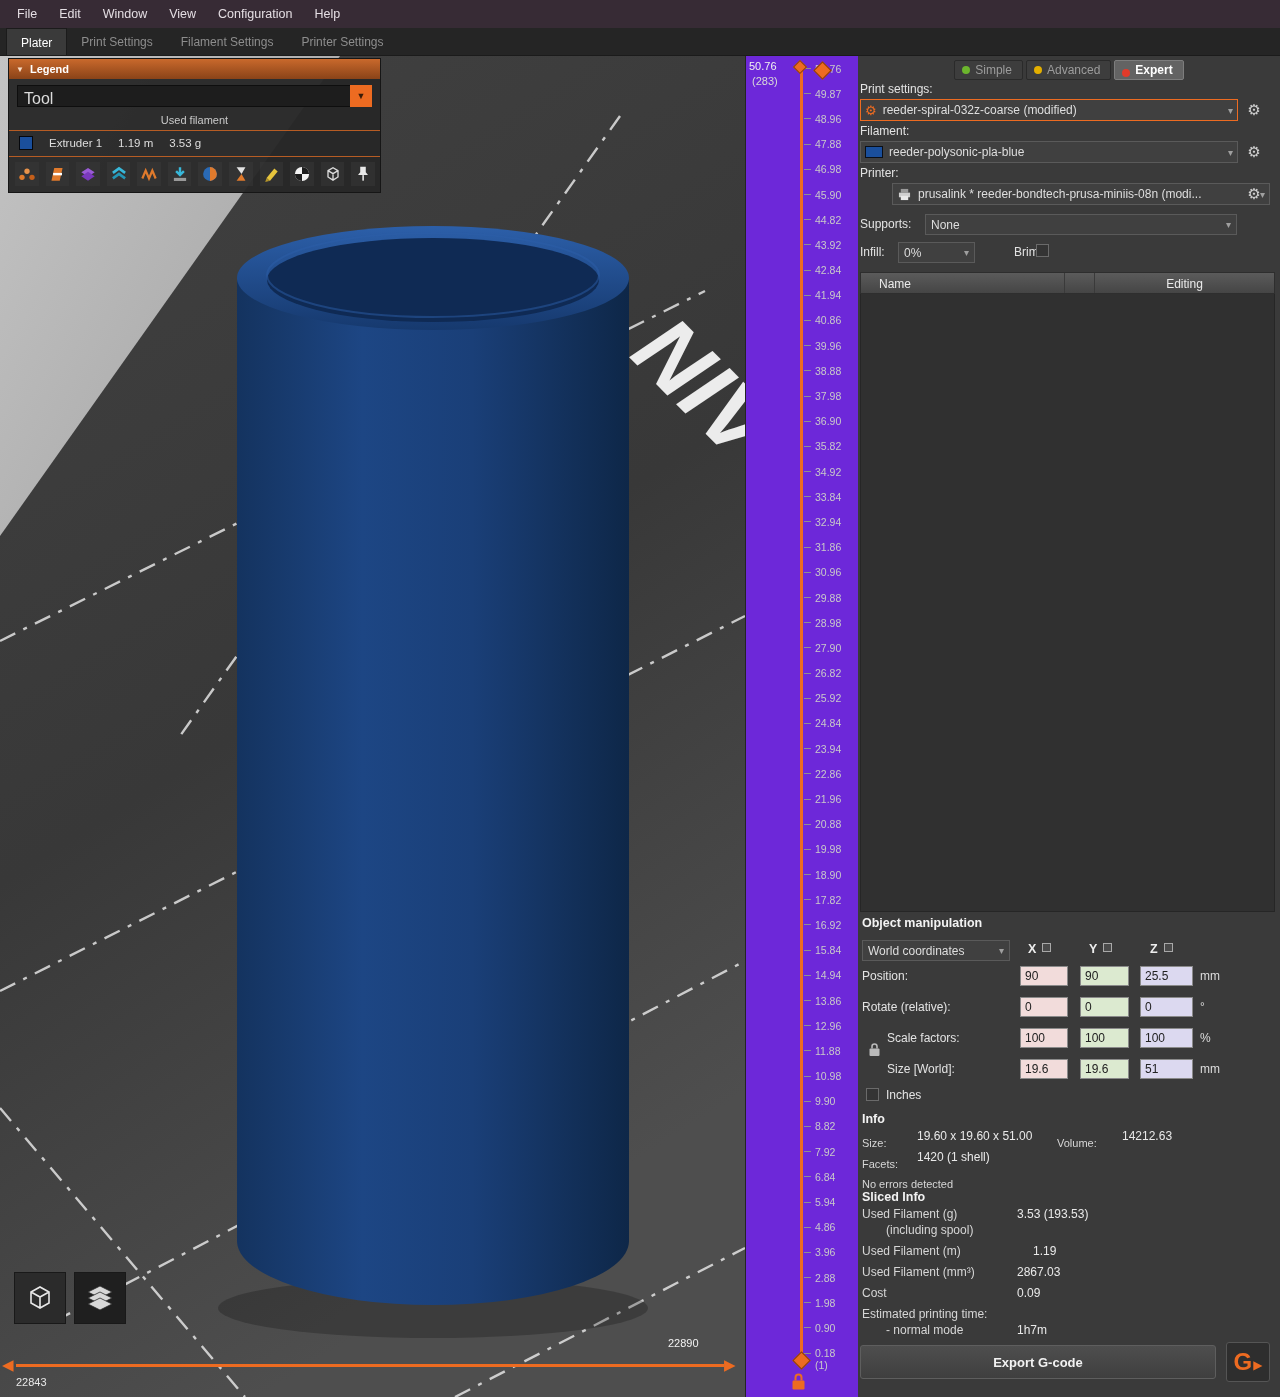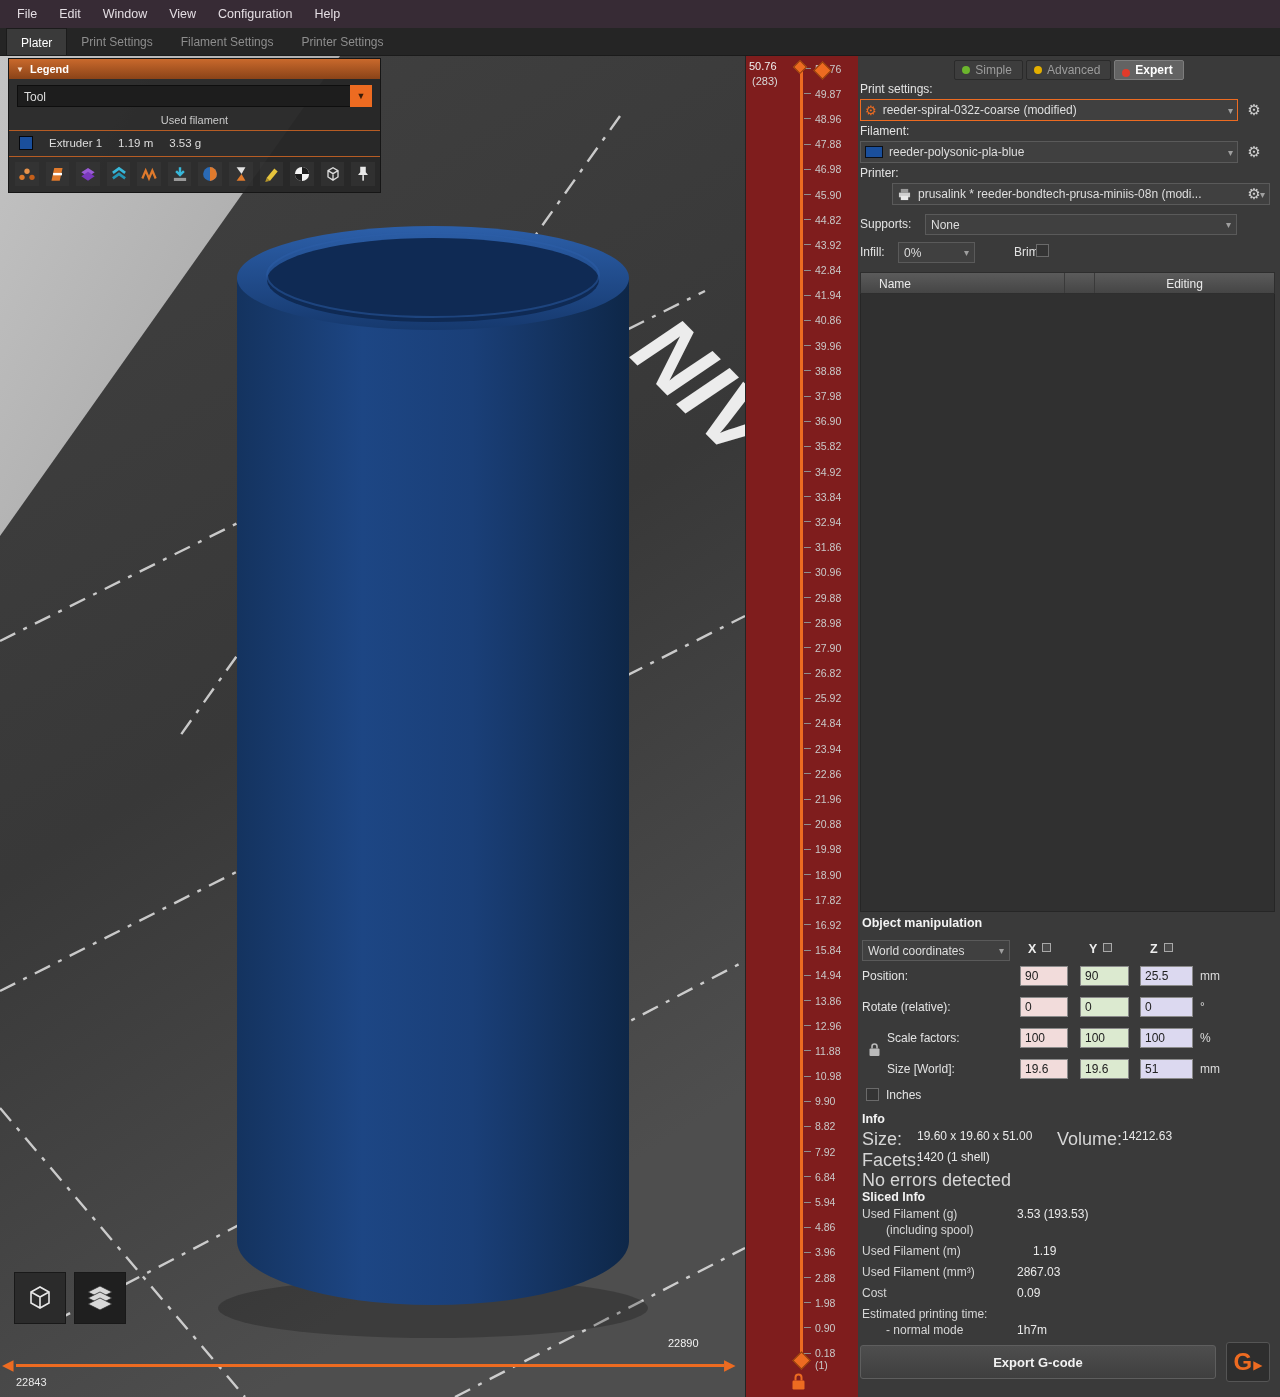--- a/index.html
+++ b/index.html
@@ -15,42 +15,42 @@
 
   
   #viewport{position:absolute;top:56px;left:0;width:745px;height:1341px;overflow:hidden;background:#888;}
   #scene{position:absolute;top:0;left:0;}
 
   
   #legend{position:absolute;top:2px;left:8px;width:373px;background:rgba(40,40,40,0.96);border:1px solid #161616;}
   #legend-header{height:20px;background:linear-gradient(#c9692c,#8a4318);display:flex;align-items:center;gap:6px;padding:0 7px;color:#fff;font-size:11px;font-weight:bold;}
   #legend-header .tri{font-size:8px;color:#f6ddc9;}
   #tool-row{position:relative;margin:6px 8px 4px 8px;height:22px;}
-  #tool-select{height:22px;background:#1d1d1d;border:1px solid #0e0e0e;color:#dcdcdc;font-size:12px;padding:4px 6px;}
+  #tool-select{height:22px;background:#1d1d1d;border:1px solid #0e0e0e;color:#dcdcdc;font-size:16px;padding:4px 6px;}
   #tool-arrow-btn{position:absolute;right:0;top:0;width:22px;height:22px;background:var(--accent,#ed6b21);display:flex;align-items:center;justify-content:center;color:#3a1c08;font-size:9px;}
   #used-filament{text-align:center;font-size:11px;color:#cacaca;padding:3px 0 4px 0;border-bottom:1px solid #b65c24;}
   #extruder-row{display:flex;align-items:center;gap:16px;padding:5px 10px 6px 10px;border-bottom:1px solid #b65c24;font-size:11.5px;color:#dddddd;}
   #extruder-swatch{width:14px;height:14px;background:var(--filament,#1a4f9c);border:1px solid #05070c;}
   #legend-icons{display:flex;gap:7px;padding:5px 5px 6px 6px;}
   .licon{width:24px;height:24px;display:flex;align-items:center;justify-content:center;background:rgba(60,60,60,0.4);}
 
   
   #view-btns{position:absolute;left:14px;top:1216px;display:flex;gap:8px;}
   .view-btn{width:52px;height:52px;background:#2b2b2b;border:1px solid #191919;display:flex;align-items:center;justify-content:center;}
   .view-btn.dim{background:#1f1f1f;}
 
   
   #hslider-line{position:absolute;left:16px;top:1308px;width:708px;height:3px;background:var(--accent,#ed6b21);}
   .hs-arrow{position:absolute;color:var(--accent,#ed6b21);font-size:15px;top:1300px;}
   #hs-left{left:2px;}  #hs-right{left:724px;}
   #hs-max{position:absolute;left:668px;top:1281px;font-size:11px;color:#f2f2f2;}
   #hs-min{position:absolute;left:16px;top:1320px;font-size:11px;color:#e8e8e8;}
 
   
-  #vslider{position:absolute;top:56px;left:745px;width:113px;height:1341px;background:#7f1d1d;border-left:1px solid #242424;}
+  #vslider{position:absolute;top:56px;left:745px;width:113px;height:1341px;background:#6d28d9;border-left:1px solid #242424;}
   #vs-topval{position:absolute;left:3px;top:4px;font-size:11px;color:#f0f0f0;}
   #vs-toplayer{position:absolute;left:6px;top:19px;font-size:11px;color:#d8d8d8;}
   #vs-line{position:absolute;left:54px;top:10px;width:3px;height:1298px;background:var(--accent,#ed6b21);}
   .vs-diamond{position:absolute;width:13px;height:13px;background:var(--accent,#ed6b21);border:1px solid #8a3c0c;transform:rotate(45deg);}
   #vs-handle-top{left:70px;top:8px;}
   #vs-handle-linetop{left:49px;top:6px;width:10px;height:10px;}
   #vs-handle-bottom{left:49px;top:1298px;}
   #ticks{position:absolute;left:47px;top:0px;}
   .tick-row{height:25.2px;display:flex;align-items:center;}
   .tick-row i{display:block;width:7px;height:1px;background:#8f8f8f;margin-right:4px;margin-left:11px;}
@@ -93,21 +93,21 @@
   .axis-mini{position:absolute;width:9px;height:9px;border:1px solid #a8a8a8;background:#4a4a4a;}
   .mrow-label{position:absolute;font-size:12px;color:#e3e3e3;}
   .mfield{position:absolute;height:20px;border:1px solid #8a8a8a;font-size:12px;color:#222;padding:1px 4px;font-family:"Liberation Sans",sans-serif;}
   .xfield{background:var(--xfield,#f2dcdb);}
   .yfield{background:var(--yfield,#dcead0);}
   .zfield{background:var(--zfield,#dcd9f0);}
   .munit{position:absolute;font-size:12px;color:#dcdcdc;}
   #inches-label{position:absolute;font-size:12px;color:#e3e3e3;}
 
   
-  .info-label{position:absolute;font-size:18px;color:#d6d6d6;}
+  .info-label{position:absolute;font-size:11px;color:#d6d6d6;margin-top:8px;}
   .info-value{position:absolute;font-size:12px;color:#e9e9e9;}
   .srow-label{position:absolute;font-size:12px;color:#d6d6d6;}
   .srow-value{position:absolute;font-size:12px;color:#e9e9e9;}
 
   #export-btn{position:absolute;left:2px;top:1289px;width:356px;height:34px;background:linear-gradient(#4e4e4e,#3f3f3f);border:1px solid #5e5e5e;border-radius:3px;color:#f2f2f2;font-size:13px;font-weight:bold;display:flex;align-items:center;justify-content:center;}
   #gcode-btn{position:absolute;left:368px;top:1286px;width:44px;height:40px;background:#2e2e2e;border:1px solid #555;border-radius:3px;display:flex;align-items:center;justify-content:center;gap:1px;}
   #gcode-btn .g{color:var(--accent,#ed6b21);font-size:24px;font-weight:bold;}
   #gcode-btn .tri{color:var(--accent,#ed6b21);font-size:12px;margin-top:6px;}
 </style>
 </head>

